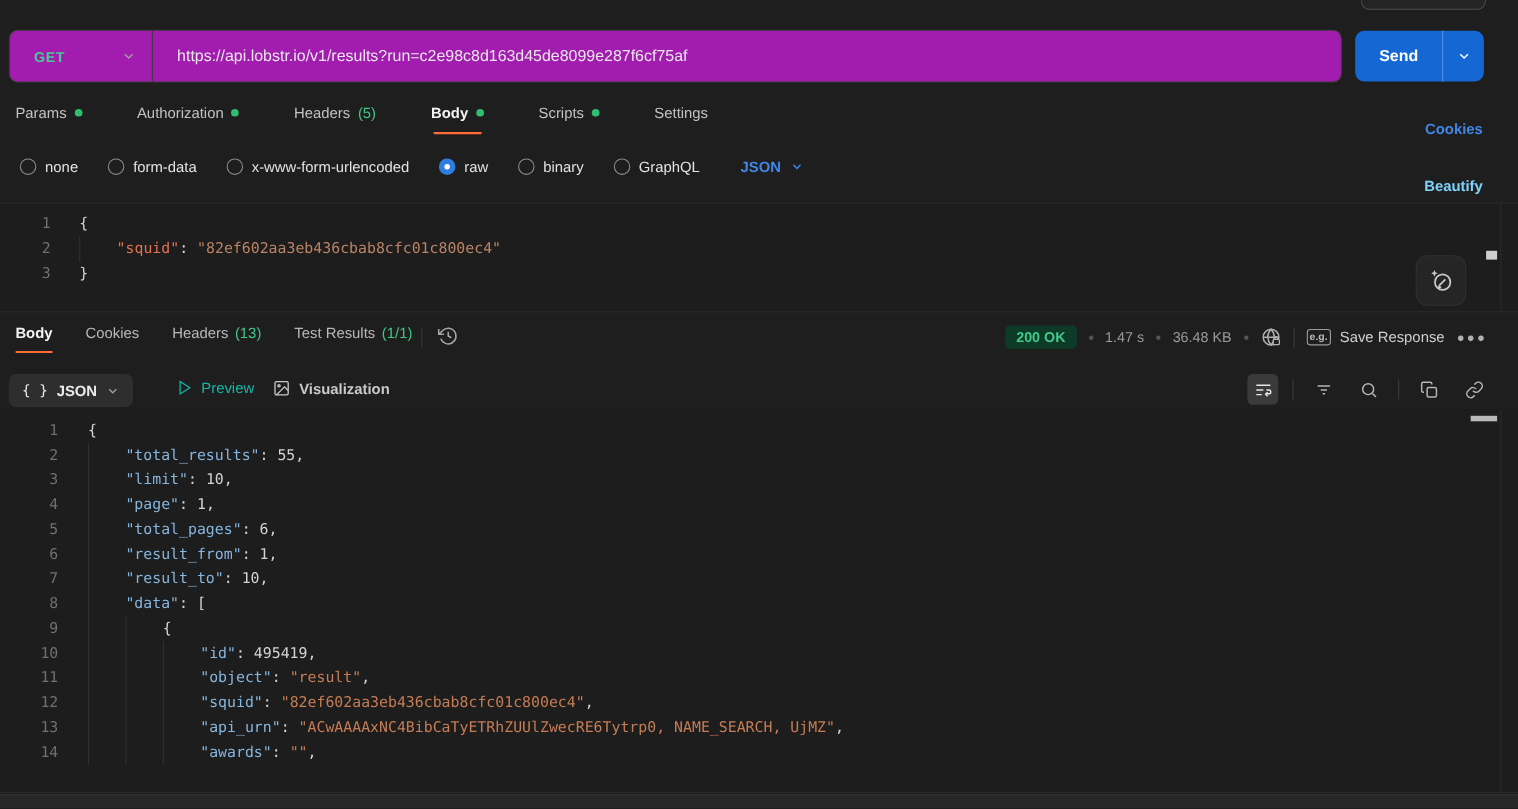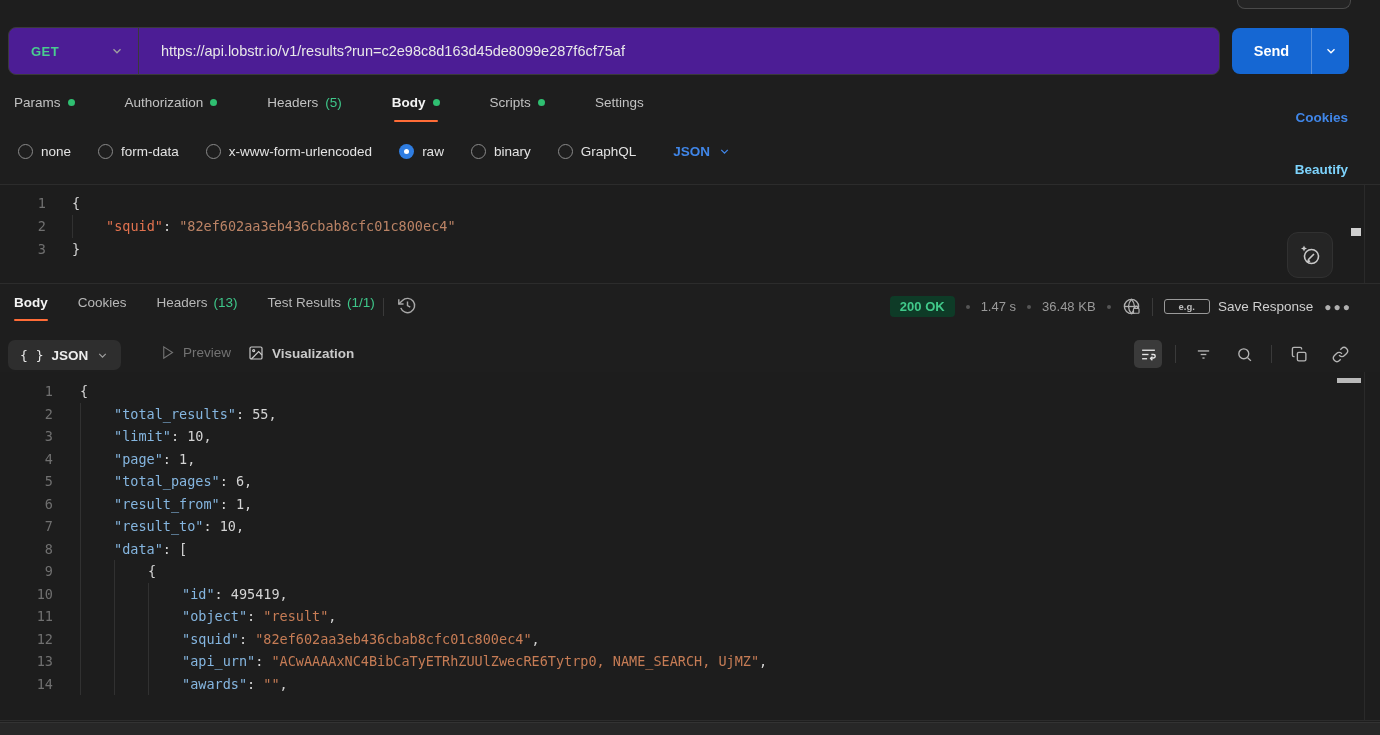--- a/index.html
+++ b/index.html
@@ -14,21 +14,21 @@
   
   #top-fragment {
     left:1237px; top:0; width:114px; height:9px;
     border:1px solid #4a4a4a; border-top:none;
     border-radius:0 0 8px 8px; background:#242424;
   }
 
   
   #url-bar {
     left:8px; top:27px; width:1212px; height:48px;
-    background:#4c1d95; border:1px solid #3a3a3a; border-radius:8px;
+    background:#a21caf; border:1px solid #3a3a3a; border-radius:8px;
     display:flex; align-items:center;
   }
   #method-select {
     width:130px; height:100%; display:flex; align-items:center;
     justify-content:space-between; padding:0 14px 0 22px; cursor:pointer;
     border-right:1px solid #3a3a3a;
   }
   #method-label { color:#49cc90; font-weight:bold; font-size:13px; letter-spacing:.5px; }
   #url-text { padding-left:22px; color:#e8e8e8; font-size:14.5px; }
 
@@ -105,30 +105,30 @@
   #resp-tab-sep { left:383px; top:298px; }
 
   #resp-meta { right:28px; top:296px; display:flex; align-items:center; gap:11px; }
   #status-pill { background:#0e3b27; color:#41c98a; font-weight:bold; font-size:13px;
     padding:3px 10px; border-radius:4px; cursor:pointer; }
   .meta-dot { width:4px; height:4px; border-radius:50%; background:#555; }
   .meta-text { color:#9a9a9a; font-size:13px; }
   #network-icon { color:#b0b0b0; }
   #save-response { display:flex; align-items:center; gap:8px; color:#cfcfcf; font-size:13.5px; cursor:pointer; }
   #eg-badge { border:1.2px solid #9a9a9a; color:#bdbdbd; border-radius:3px;
-    font-size:9.5px; font-weight:bold; padding:1px 14px; }
+    font-size:9.5px; font-weight:bold; padding:1px 2px; }
   #more-options { color:#b0b0b0; letter-spacing:2px; font-size:12px; cursor:pointer; }
 
   
   #format-pill { left:8px; top:340px; background:#2e2e2e; border-radius:7px; height:30px;
     display:flex; align-items:center; gap:8px; padding:0 12px; cursor:pointer; color:#ededed; }
   #braces-icon { font-family:"DejaVu Sans Mono", monospace; font-size:13px; color:#e8e8e8; }
   #format-label { font-weight:bold; font-size:13.5px; }
   #preview-tab { left:160px; top:345px; display:flex; gap:8px; align-items:center;
-    color:#737373; font-size:13.5px; cursor:pointer; }
+    color:#14b8a6; font-size:13.5px; cursor:pointer; }
   #visualization-tab { left:248px; top:345px; display:flex; gap:8px; align-items:center;
     color:#c9c9c9; font-size:13.5px; cursor:pointer;font-weight:bold; }
   #view-actions { right:26px; top:340px; display:flex; align-items:center; gap:13px; color:#b5b5b5; }
   .icon-btn { display:flex; align-items:center; justify-content:center; cursor:pointer;
     width:28px; height:28px; border-radius:5px; }
   .icon-btn.active-bg { background:#3a3a3a; color:#e8e8e8; }
 
   
   #footer-bar { left:0; bottom:0; width:1380px; height:13px;
     background:#272727; border-top:1px solid #333; }

